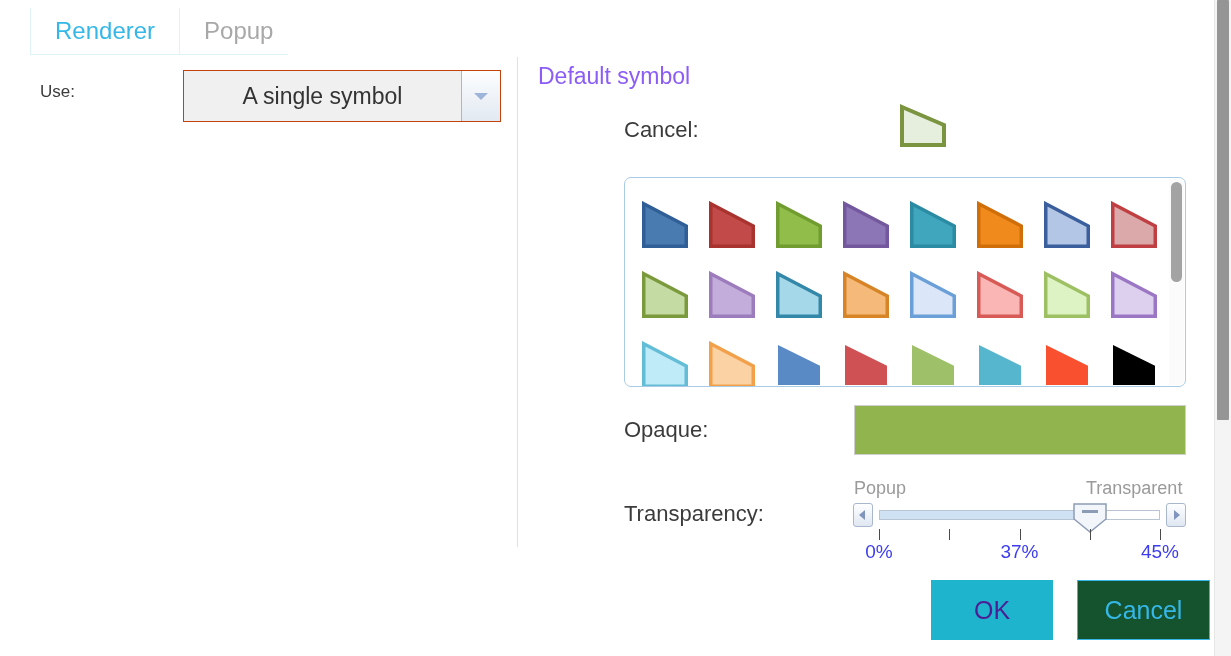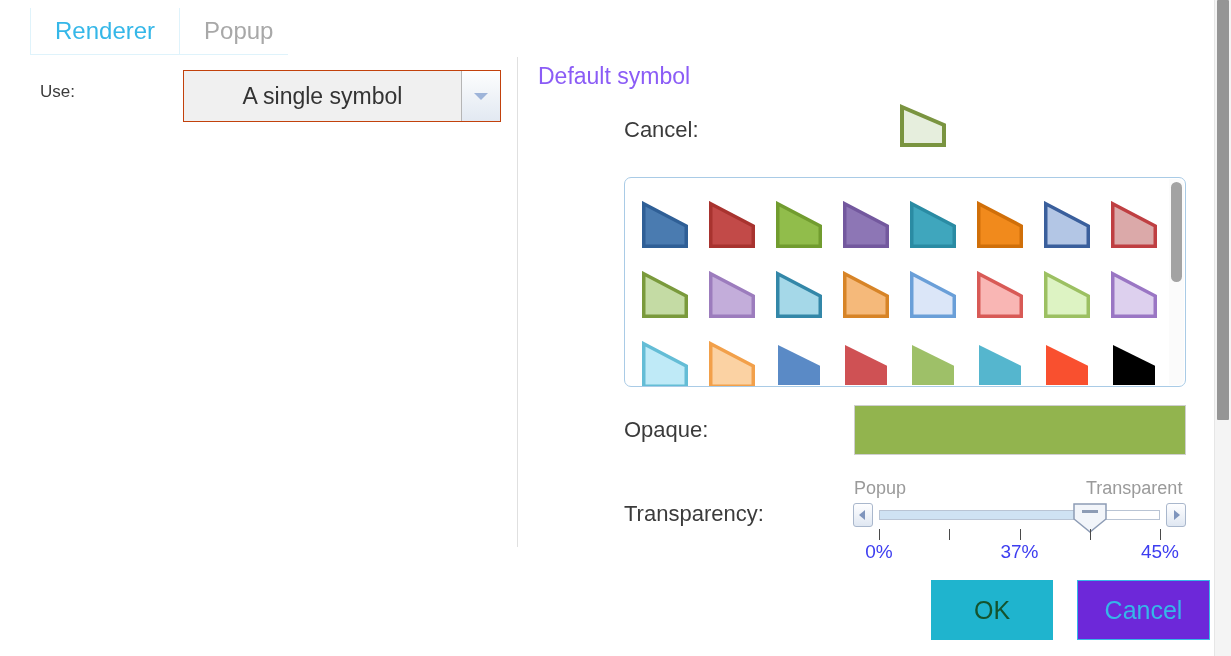--- a/index.html
+++ b/index.html
@@ -356,33 +356,33 @@
   }
 
   
   .btn-ok {
     position: absolute;
     top: 580px;
     left: 931px;
     width: 122px;
     height: 60px;
     background: #1fb4ce;
-    color: #14532d;
+    color: #4c1d95;
     font-size: 25px;
     border: none;
     cursor: pointer;
     font-family: "Liberation Sans", sans-serif;
   }
   .btn-cancel {
     position: absolute;
     top: 580px;
     left: 1077px;
     width: 133px;
     height: 60px;
-    background: #6d28d9;
+    background: #14532d;
     color: #35b7e8;
     font-size: 25px;
     border: 1px solid #35b7e8;
     cursor: pointer;
     box-sizing: border-box;
     font-family: "Liberation Sans", sans-serif;
   }
 </style>
 </head>
 <body>

